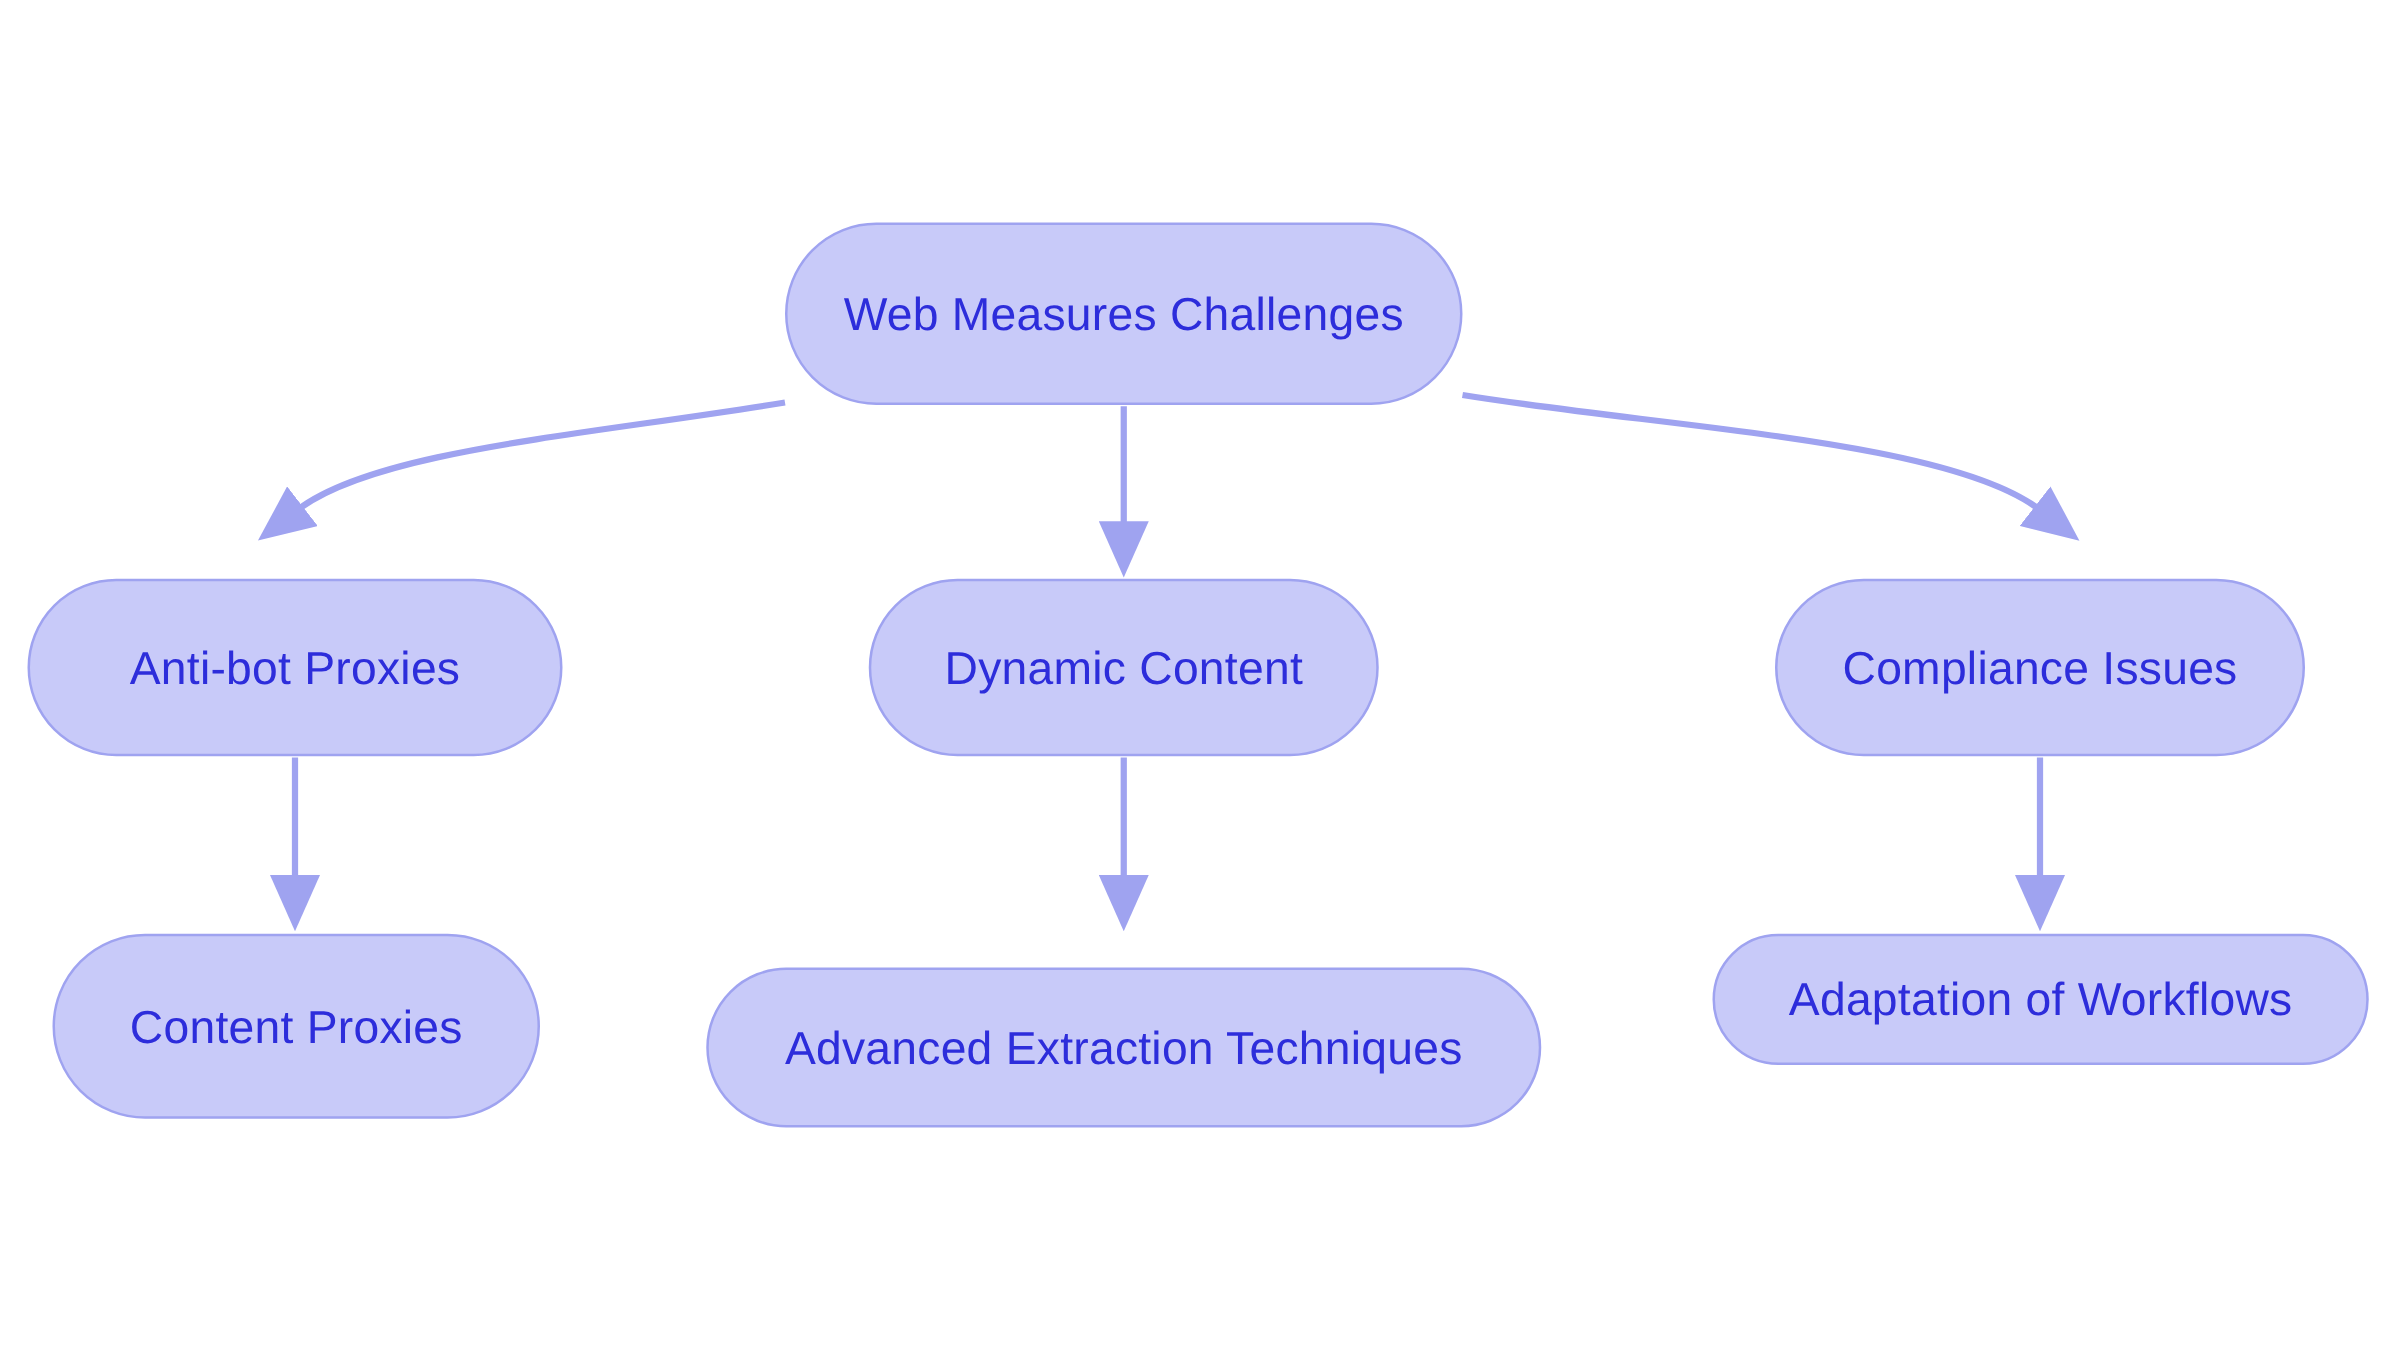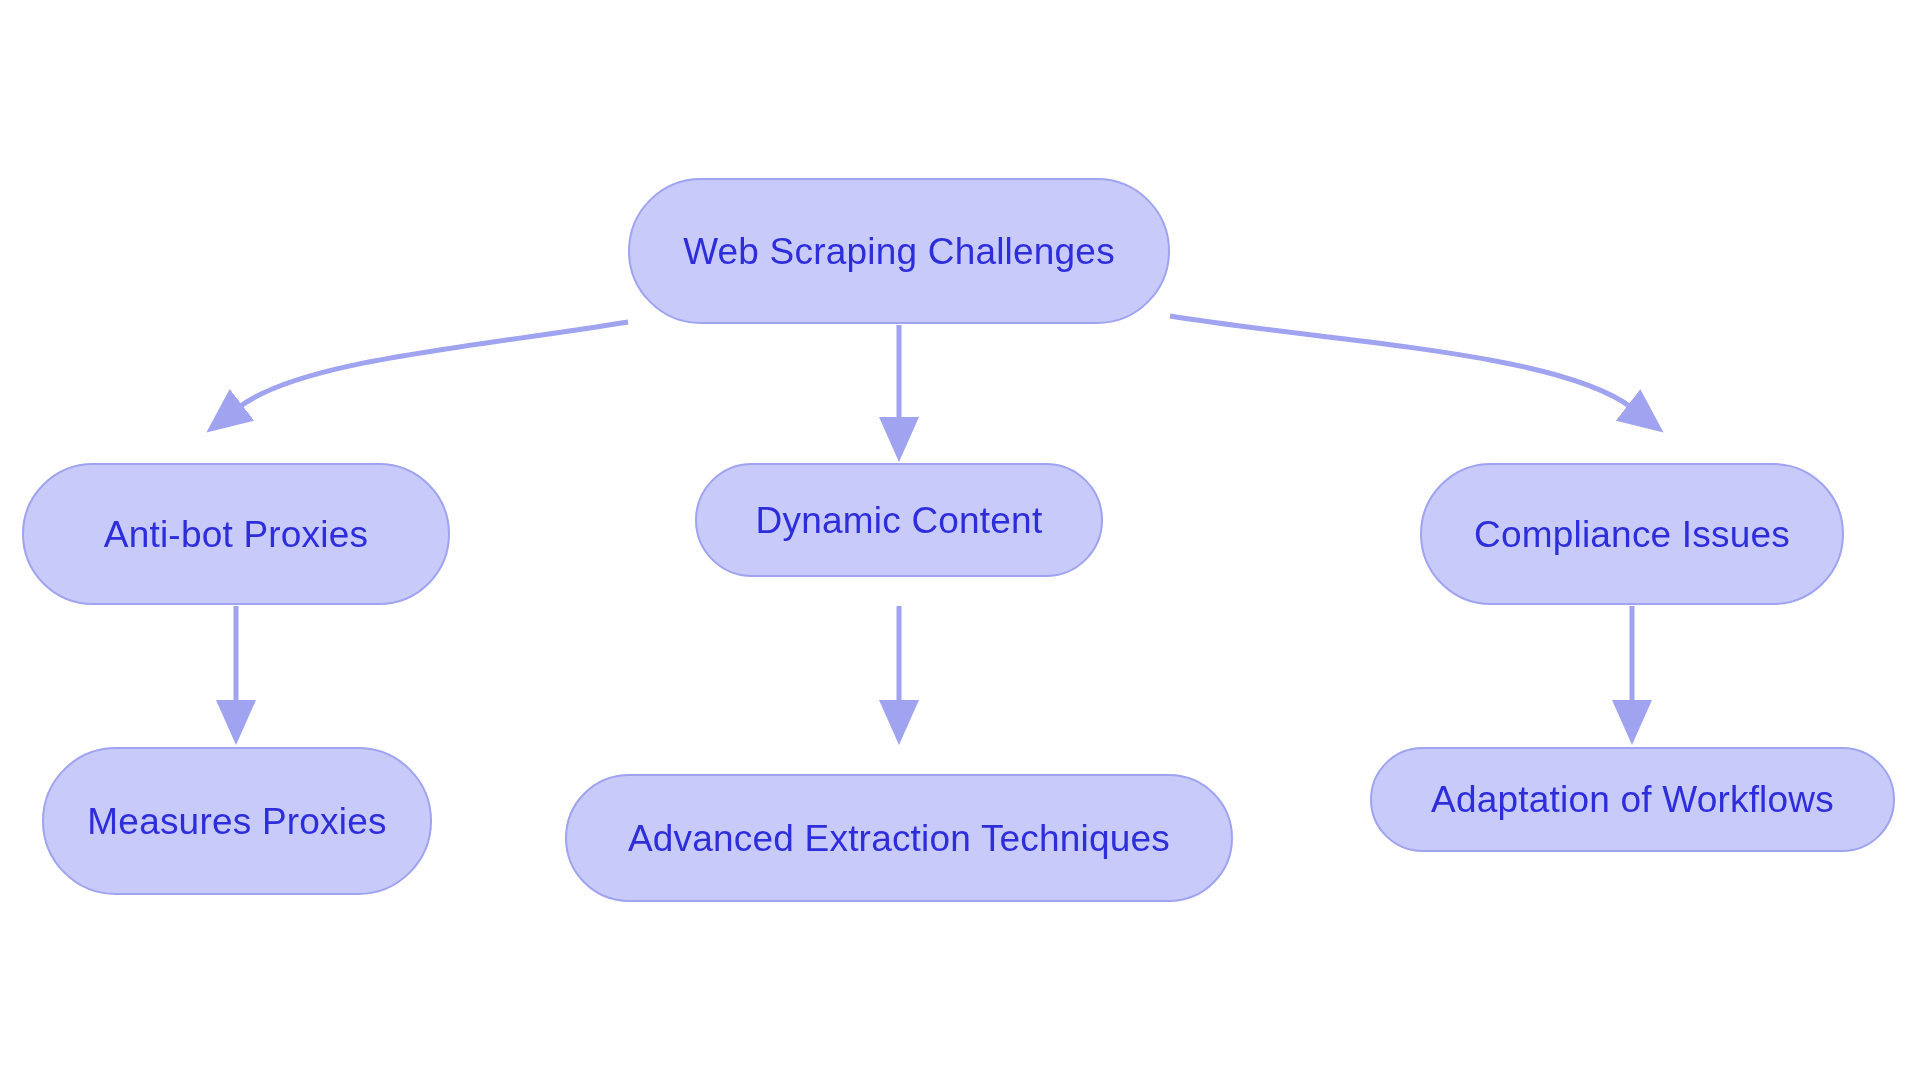--- a/index.html
+++ b/index.html
@@ -58,21 +58,21 @@
   #node-antibot {
     left: 22px;
     top: 463px;
     width: 428px;
     height: 142px;
   }
   #node-dynamic {
     left: 695px;
     top: 463px;
     width: 408px;
-    height: 114px;
+    height: 142px;
   }
   #node-compliance {
     left: 1420px;
     top: 463px;
     width: 424px;
     height: 142px;
     justify-content: center;
   }
   
   #node-proxies {
@@ -113,37 +113,37 @@
     <path d="M 1170,316 C 1330,342 1560,352 1632,408" fill="none" stroke="#9fa3f0" stroke-width="5" marker-end="url(#arrowhead)"></path>
 
     <path d="M 236,606 L 236,705" fill="none" stroke="#9fa3f0" stroke-width="5" marker-end="url(#arrowhead)"></path>
 
     <path d="M 899,606 L 899,705" fill="none" stroke="#9fa3f0" stroke-width="5" marker-end="url(#arrowhead)"></path>
 
     <path d="M 1632,606 L 1632,705" fill="none" stroke="#9fa3f0" stroke-width="5" marker-end="url(#arrowhead)"></path>
   </svg>
 
   <div class="node" id="node-root">
-    <span class="node-label">Web Scraping Challenges</span>
+    <span class="node-label">Web Measures Challenges</span>
   </div>
 
   <div class="node" id="node-antibot">
     <span class="node-label">Anti-bot Proxies</span>
   </div>
 
   <div class="node" id="node-dynamic">
     <span class="node-label">Dynamic Content</span>
   </div>
 
   <div class="node" id="node-compliance">
     <span class="node-label">Compliance Issues</span>
   </div>
 
   <div class="node" id="node-proxies">
-    <span class="node-label">Measures Proxies</span>
+    <span class="node-label">Content Proxies</span>
   </div>
 
   <div class="node" id="node-extraction">
     <span class="node-label">Advanced Extraction Techniques</span>
   </div>
 
   <div class="node" id="node-workflows">
     <span class="node-label">Adaptation of Workflows</span>
   </div>
 

